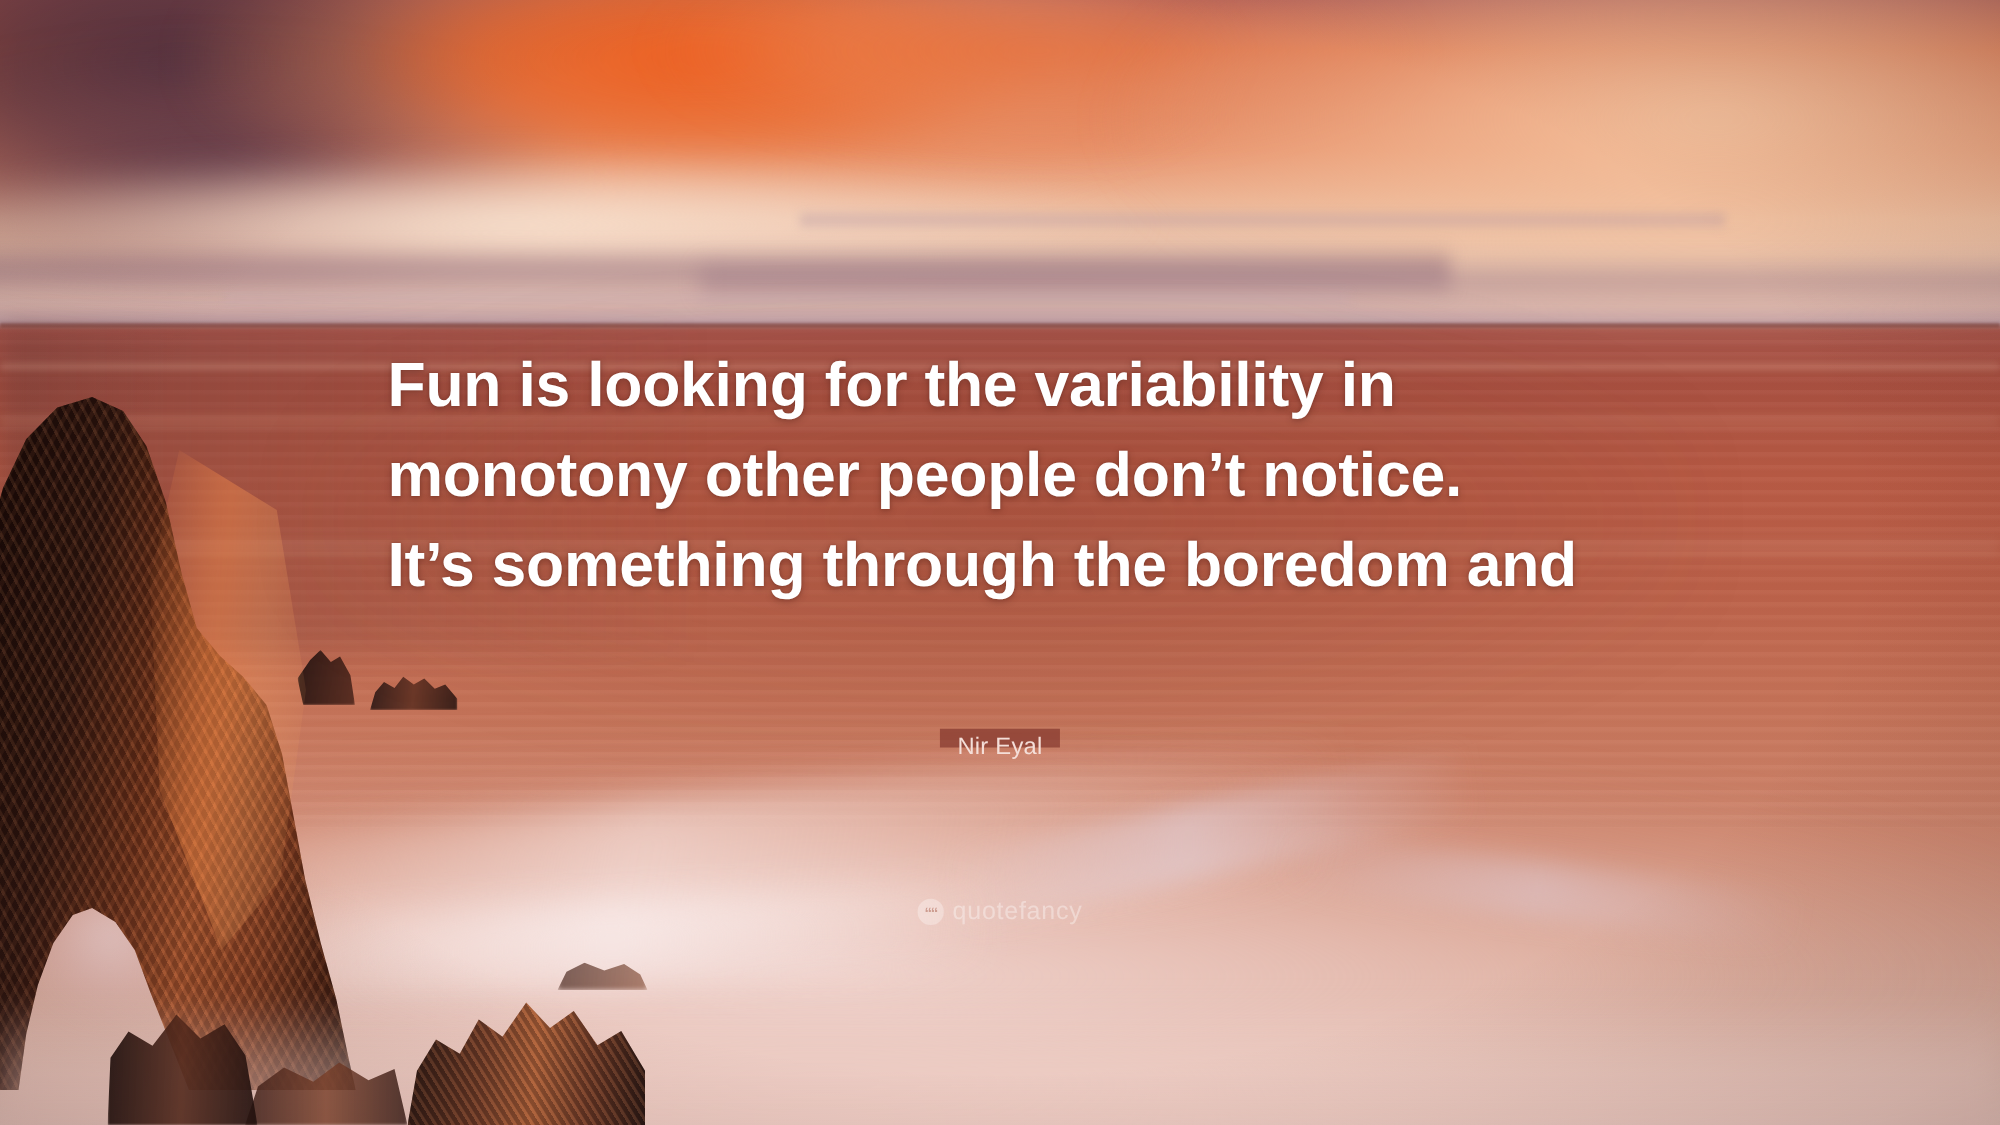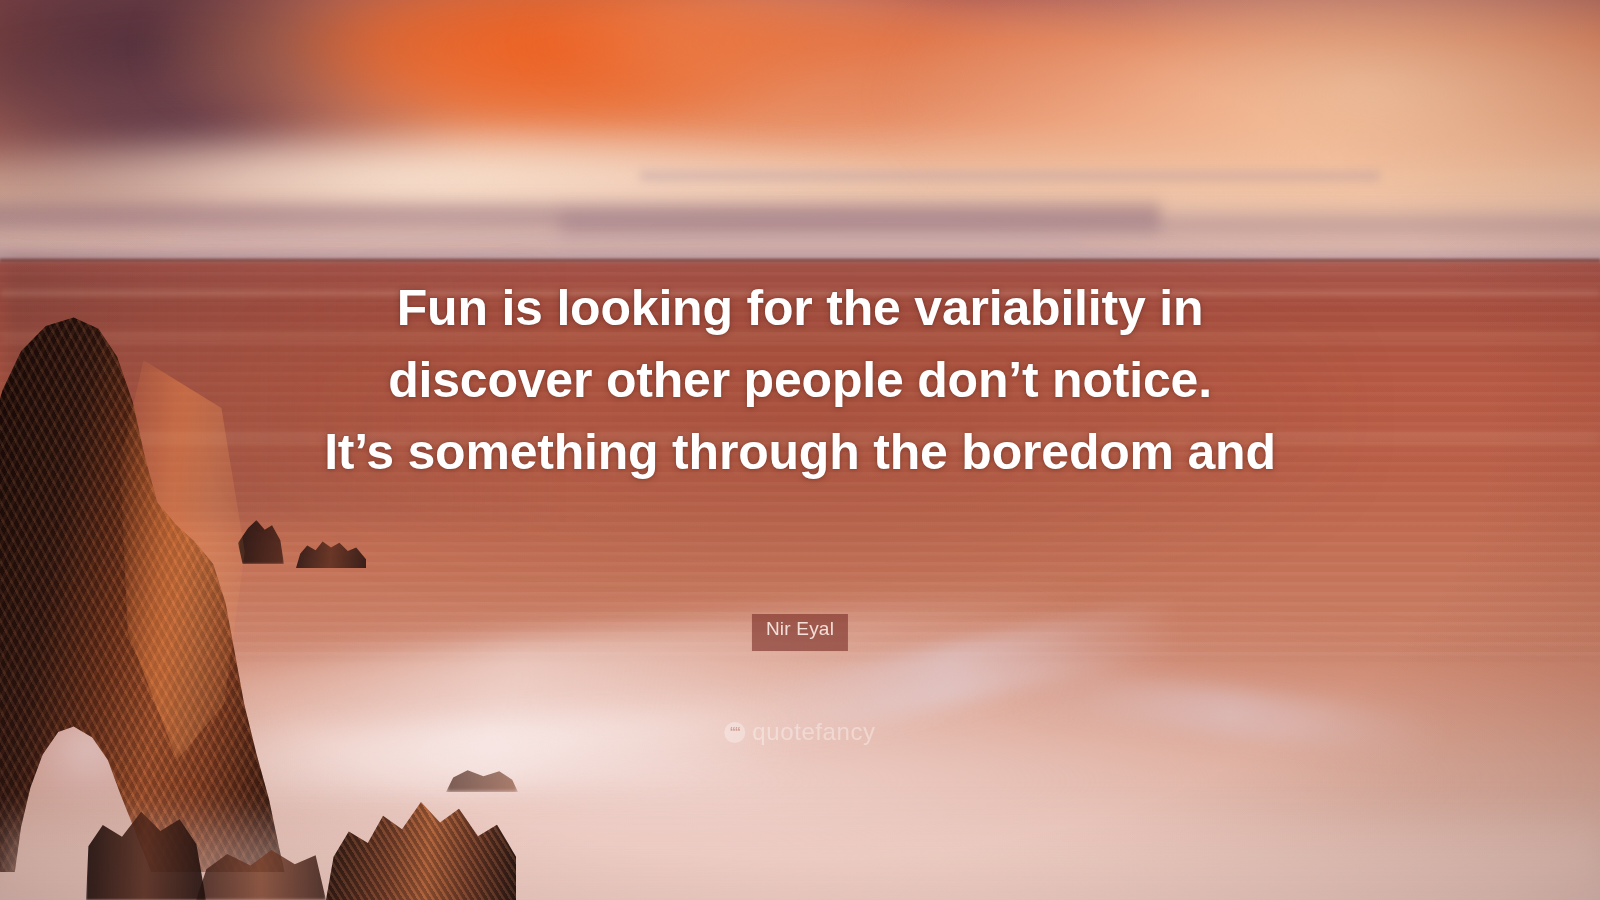--- a/index.html
+++ b/index.html
@@ -327,67 +327,66 @@
   .content {
     position: absolute; inset: 0;
     display: flex; flex-direction: column; align-items: center;
   }
   .quote-block {
     position: absolute;
     left: 50%;
     transform: translateX(-50%);
     top: 272px;
     width: 980px;
-    text-align: center;
+    text-align: left;
   }
   .quote-line {
     color: #ffffff;
     font-size: 50px;
     font-weight: 700;
     line-height: 72px;
     letter-spacing: -0.2px;
     white-space: nowrap;
     text-shadow: 0 1px 6px rgba(92,36,26,0.45), 0 0 2px rgba(92,36,26,0.35);
   }
   .author-badge {
     position: absolute;
     left: 50%;
     transform: translateX(-50%);
     top: 583px;
     background: rgba(120,44,36,0.60);
     color: #f4ded8;
     font-size: 19px;
     font-weight: 400;
     line-height: 29px;
-    height: 37px;
+    height: 15px;
     padding: 0 14px;
     letter-spacing: 0.2px;
     white-space: nowrap;
-    margin-top: 31px;
   }
   .watermark {
     position: absolute;
     left: 50%;
     transform: translateX(-50%);
     top: 718px;
     display: flex;
     align-items: center;
     gap: 7px;
     opacity: 0.42;
   }
   .wm-badge {
     width: 21px; height: 21px; border-radius: 50%;
     background: rgba(255,255,255,0.72);
     display: flex; align-items: center; justify-content: center;
     color: #a45d4c; font-size: 12px; font-weight: 700; line-height: 1;
     letter-spacing: -1px;
   }
   .wm-text {
     color: rgba(255,255,255,0.86);
-    font-size: 24px;
+    font-size: 20px;
     font-weight: 400;
     letter-spacing: 0.6px;
   }
 </style>
 </head>
 <body>
 
 <div id="stage">
 
   <div class="photo">
@@ -426,21 +425,21 @@
     <div class="rock-fg-b"></div>
     <div class="rock-fg-c"></div>
     <div class="text-scrim"></div>
     <div class="vignette"></div>
   </div>
 
   <div class="content">
 
     <div class="quote-block">
       <div class="quote-line">Fun is looking for the variability in</div>
-      <div class="quote-line">discover other people don’t notice.</div>
+      <div class="quote-line">monotony other people don’t notice.</div>
       <div class="quote-line">It’s something through the boredom and</div>
     </div>
 
     <div class="author-badge">Nir Eyal</div>
 
     <div class="watermark">
       <span class="wm-badge">““</span>
       <span class="wm-text">quotefancy</span>
     </div>
 

